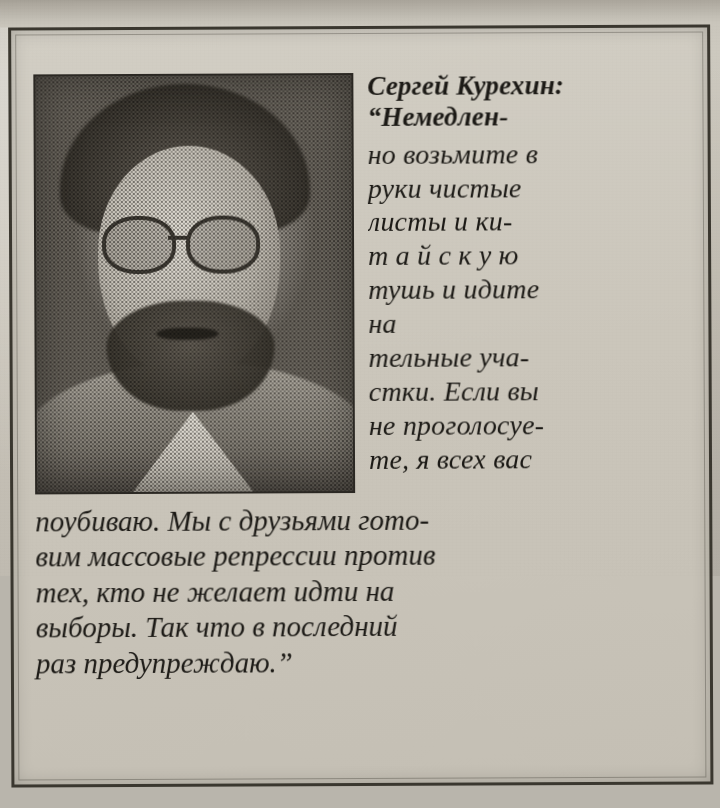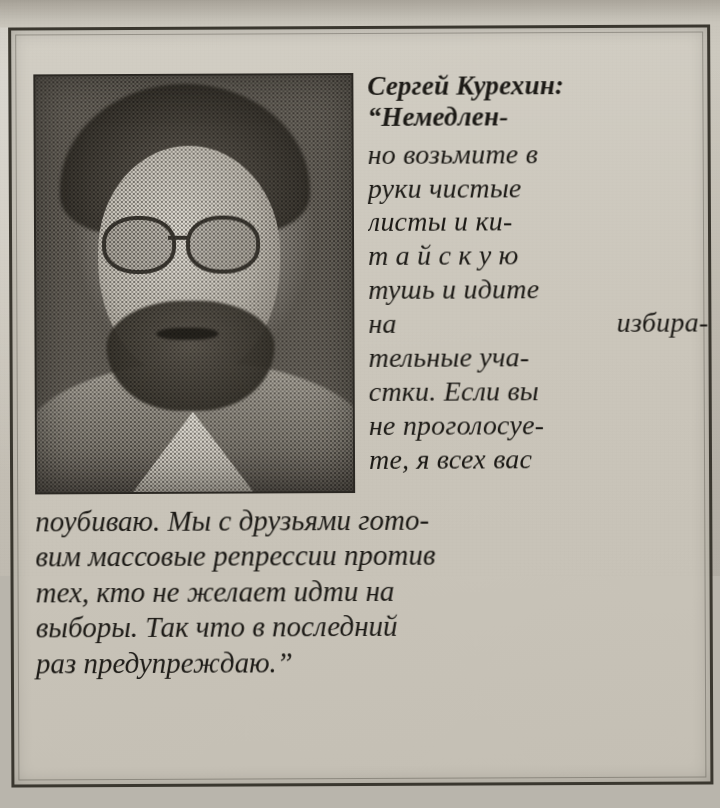--- a/index.html
+++ b/index.html
@@ -257,21 +257,20 @@
         <div class="lead-line">Сергей Курехин:  “Немедлен-</div>
 
         <div class="quote-col">
           <span class="quote-line">но возьмите в</span>
           <span class="quote-line">руки чистые</span>
           <span class="quote-line">листы и ки-</span>
           <span class="quote-line">т а й с к у ю</span>
           <span class="quote-line">тушь и идите</span>
           <span class="quote-line spread">
             <span>на</span>
-            <span>избира-</span>
           </span>
           <span class="quote-line">тельные уча-</span>
           <span class="quote-line">стки. Если вы</span>
           <span class="quote-line">не проголосуе-</span>
           <span class="quote-line">те, я всех вас</span>
         </div>
 
         <div class="quote-bottom">
           <span class="quote-line">поубиваю. Мы с друзьями гото-</span>
           <span class="quote-line">вим массовые репрессии против</span>

